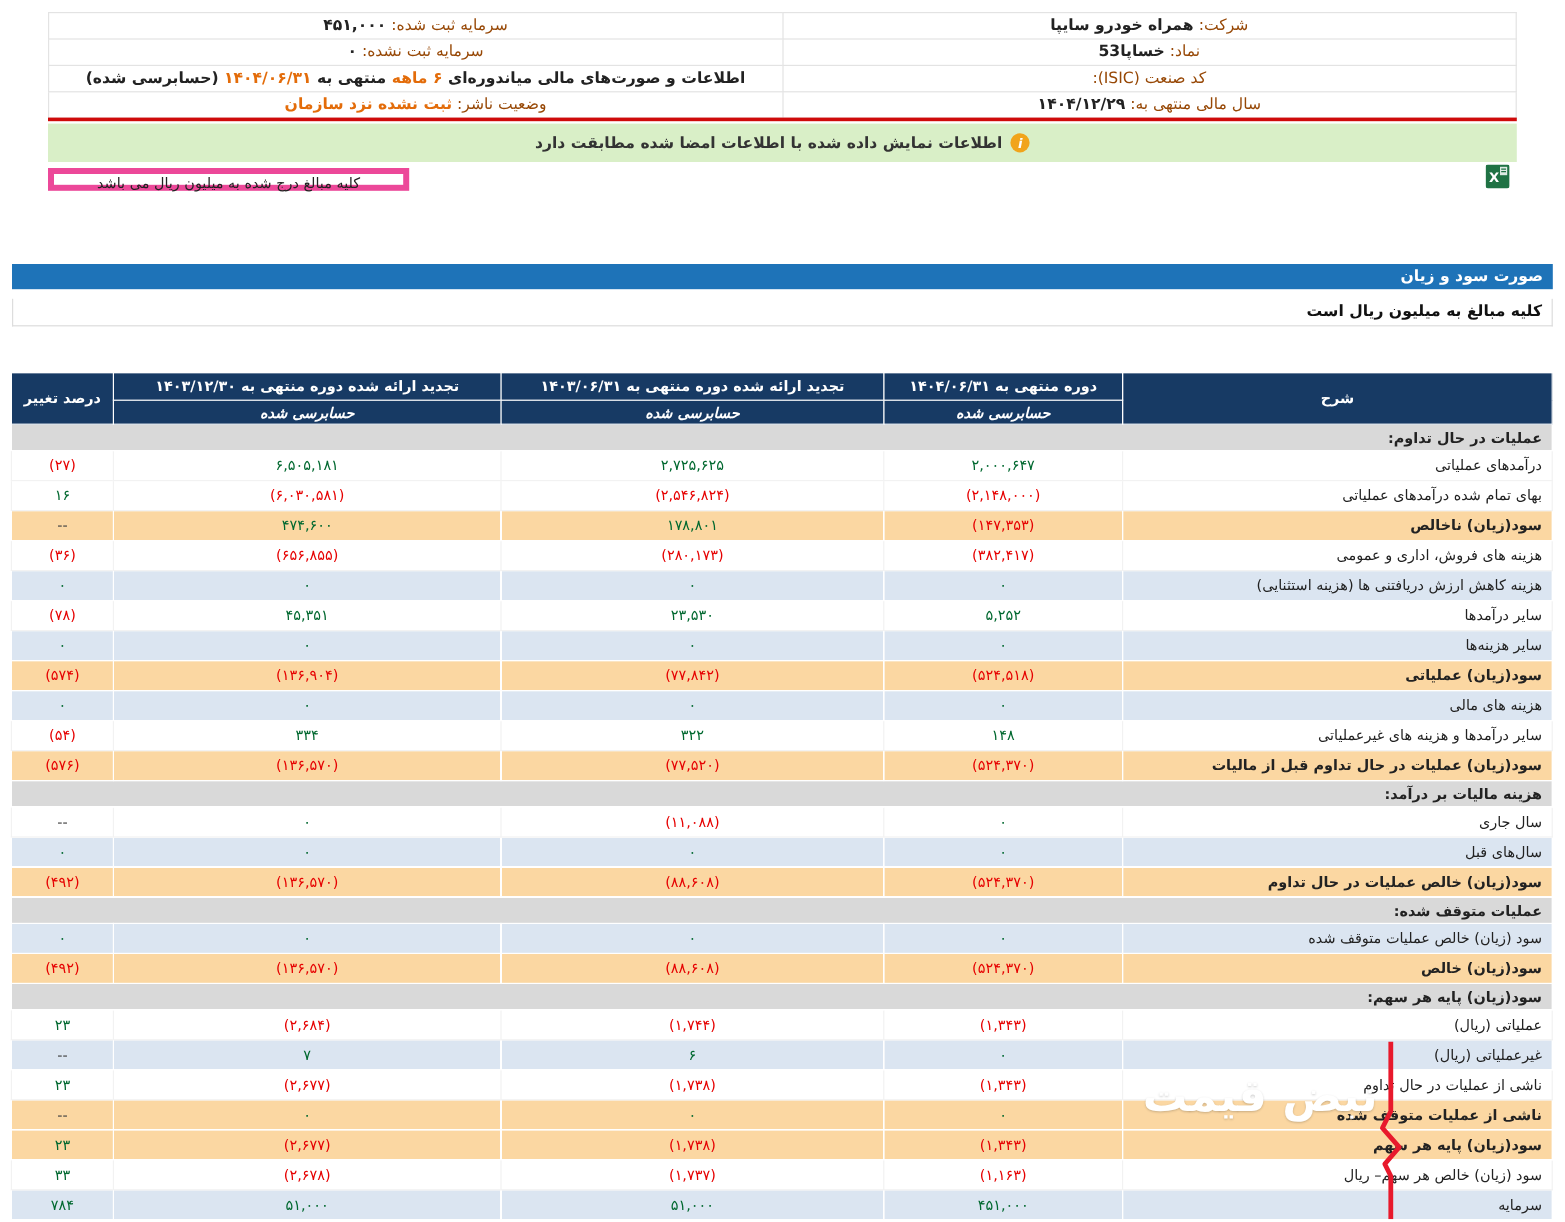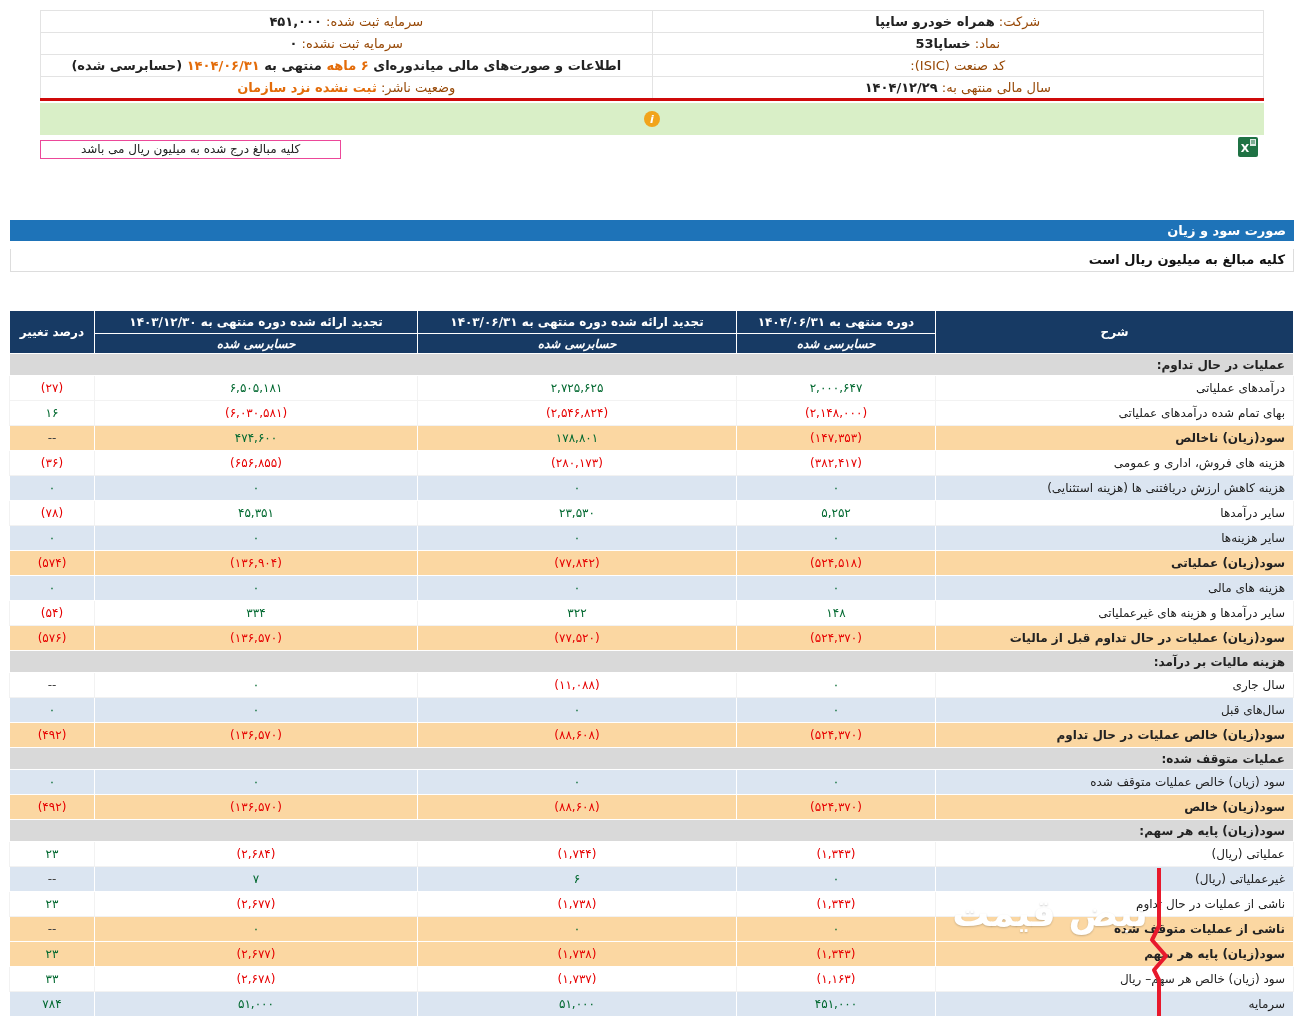--- a/index.html
+++ b/index.html
@@ -36,21 +36,21 @@
   .info-icon {
     width: 16px; height: 16px; border-radius: 50%; background: #f1a41b; color: #fff;
     font-size: 11px; font-weight: bold; font-style: italic; flex: 0 0 16px;
     display: inline-flex; align-items: center; justify-content: center;
   }
 
   .excel-icon { position: absolute; top: 137px; left: 1238px; cursor: pointer; }
 
   .million-box {
     position: absolute; top: 140px; left: 40px; width: 301px; height: 19px;
-    border: 1px solid #ec4899; font-size: 12px; line-height: 17px; text-align: center; color: #222;
+    border: 5px solid #ec4899; font-size: 12px; line-height: 17px; text-align: center; color: #222;
   }
 
   
   .pl-title {
     position: absolute; top: 220px; right: 10px; width: 1284px; height: 21px;
     background: var(--barblue); color: #fff; font-size: 13px; font-weight: bold;
     line-height: 21px; padding: 0 8px;
   }
   .pl-subtitle {
     position: absolute; top: 249px; right: 10px; width: 1284px; height: 23px;
@@ -133,20 +133,21 @@
       <span class="val-orange">ثبت نشده نزد سازمان</span>
     </td>
   </tr>
 </tbody>
   </table>
 
 <div class="red-line"></div>
 
 <div class="banner">
   <span class="info-icon">i</span>
+  <span>اطلاعات نمایش داده شده با اطلاعات امضا شده مطابقت دارد</span>
 </div>
 
 <div class="excel-icon">
   <svg width="20" height="20" viewBox="0 0 20 20">
     <rect x="0" y="0" width="20" height="20" rx="2" fill="#1f7244"></rect>
     <rect x="12" y="2" width="6" height="7" fill="#ffffff" opacity="0.85"></rect>
     <line x1="13" y1="4" x2="17" y2="4" stroke="#1f7244" stroke-width="1"></line>
     <line x1="13" y1="6" x2="17" y2="6" stroke="#1f7244" stroke-width="1"></line>
     <text x="7" y="15" text-anchor="middle" font-size="11" font-weight="bold" fill="#ffffff">X</text>
   </svg>

